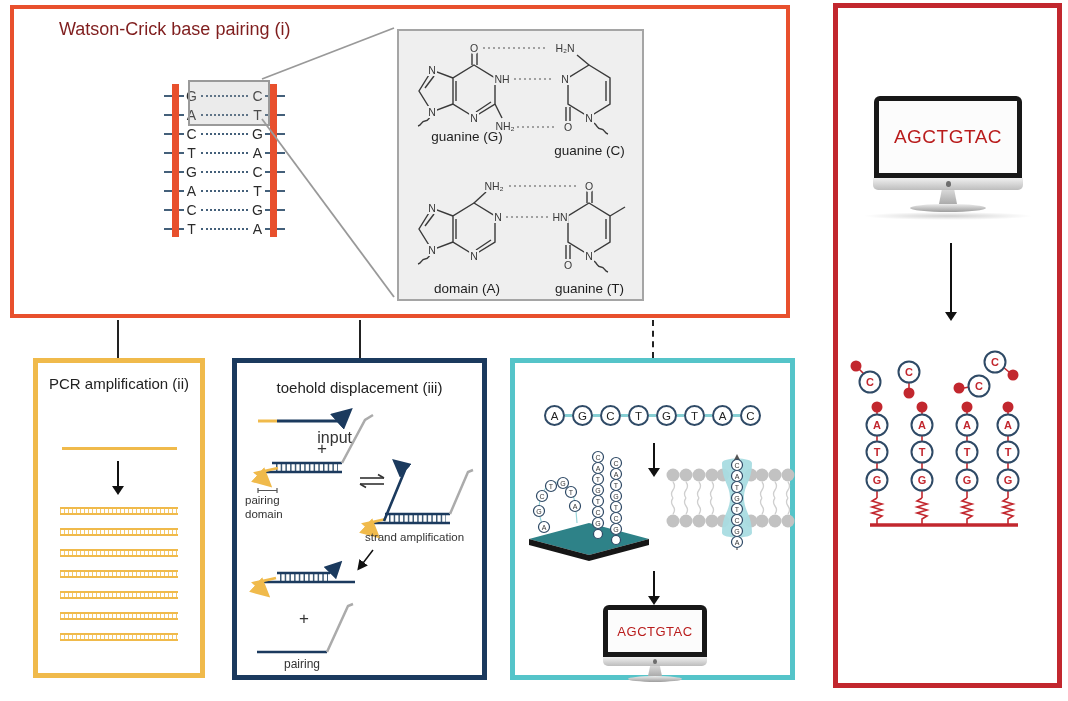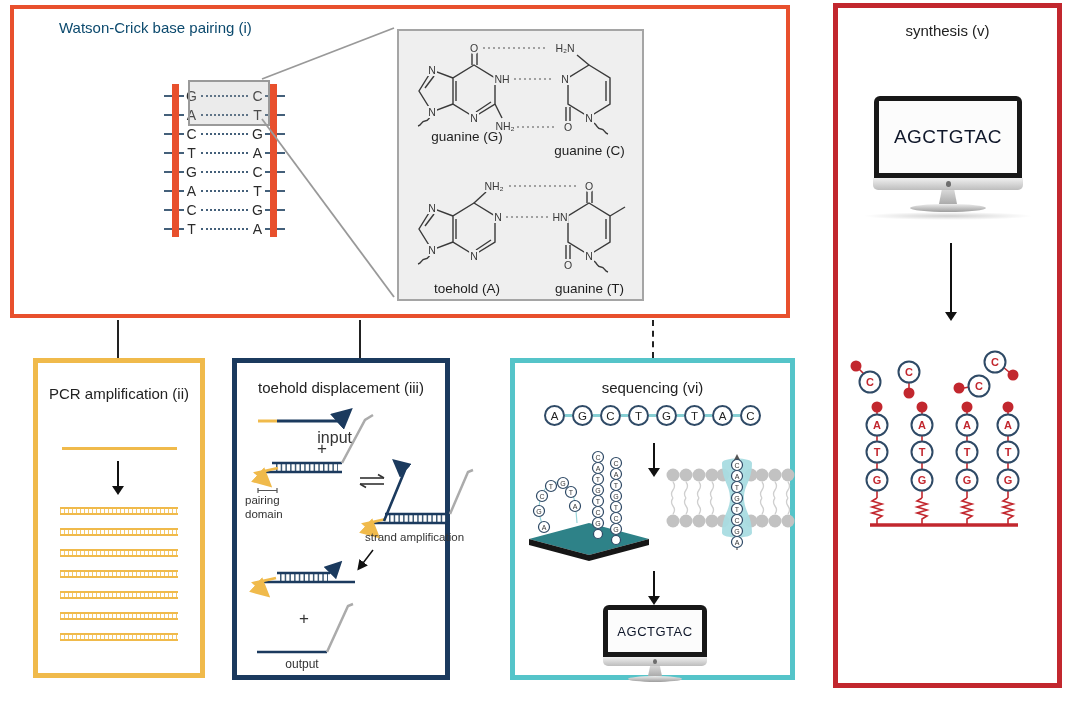--- a/index.html
+++ b/index.html
@@ -35,41 +35,41 @@
   .chain{position:absolute;left:0;right:0;display:flex;justify-content:center;align-items:center}
   .seq-circle{width:21px;height:21px;border:2px solid #2F4A66;border-radius:50%;background:#fff;
        display:flex;align-items:center;justify-content:center;font-size:11.5px;color:#222;box-sizing:border-box}
   .seq-link{width:7px;height:2.5px;background:#86CFD4}
   .mini{fill:#fff;stroke:#2F4A66;stroke-width:1.2}
   .mini-t{font-size:7px;fill:#333;text-anchor:middle;font-family:"Liberation Sans",sans-serif}
   .tealline{stroke:#9AD6DA;stroke-width:1.2;fill:none}
   
   .monitor{position:absolute;display:flex;flex-direction:column;align-items:center}
   .screen-wrap{background:#181818;border-radius:6px 6px 0 0;padding:5px;box-sizing:content-box}
-  .screen{background:#fcfcfc;display:flex;align-items:center;justify-content:center;color:#0f172a;letter-spacing:.5px}
+  .screen{background:#fcfcfc;display:flex;align-items:center;justify-content:center;color:#b91c1c;letter-spacing:.5px}
   .chin{background:linear-gradient(#f0f0f0,#bdbdbd);border-radius:0 0 5px 5px;display:flex;align-items:center;justify-content:center}
   .apple{width:5px;height:6px;background:#6e6e6e;border-radius:50% 50% 45% 45%}
   .neck{background:linear-gradient(#d8d8d8,#ababab);clip-path:polygon(15% 0,85% 0,100% 100%,0 100%)}
   .mbase{background:linear-gradient(#ececec,#9d9d9d);border-radius:50%}
   .mshadow{height:8px;background:radial-gradient(ellipse at center,rgba(0,0,0,.18),transparent 70%)}
   
   .syn-line{stroke:#C2272E;stroke-width:1.6;fill:none}
   .syn-circ{fill:#fff;stroke:#2F4A66;stroke-width:2}
   .syn-t{font-size:11px;font-weight:bold;fill:#C2272E;text-anchor:middle;font-family:"Liberation Sans",sans-serif}
   .syn-dot{fill:#C2272E}
 </style>
 </head>
 <body>
 
 <div class="connector" style="left:117px"></div>
 <div class="connector" style="left:359px"></div>
 <div class="connector dashed" style="left:652px"></div>
 
 <div class="box" style="left:10px;top:5px;width:780px;height:313px;border-width:4px;border-color:#E8502D">
-  <div class="lbl" style="left:45px;top:10px;font-size:15px;color:#0c4a6e">Watson-Crick base pairing (i)</div>
+  <div class="lbl" style="left:45px;top:10px;font-size:18px;color:#7f1d1d">Watson-Crick base pairing (i)</div>
 
   <svg style="position:absolute;left:0;top:0;z-index:2" width="772" height="305" viewBox="0 0 772 305">
     <line x1="248" y1="70" x2="380" y2="19" stroke="#999" stroke-width="1.8"></line>
     <line x1="248" y1="110" x2="380" y2="288" stroke="#999" stroke-width="1.8"></line>
   </svg>
 
   <div style="position:absolute;left:158px;top:73px;width:105px;height:160px">
     <div class="bp-row" style="top:4px">
         <span class="tick"></span>
         <span class="bp">G</span>
@@ -187,39 +187,39 @@
       <text class="atom" x="95" y="17">NH₂</text>
       <text class="atom" x="99" y="48">N</text>
       <text class="atom" x="33" y="39">N</text>
       <text class="atom" x="33" y="81">N</text>
       <text class="atom" x="75" y="87">N</text>
       <text class="atom" x="190" y="17">O</text>
       <text class="atom" x="161" y="48">HN</text>
       <text class="atom" x="169" y="96">O</text>
       <text class="atom" x="190" y="87">N</text>
     </svg>
-    <div class="chem-lbl" style="left:8px;top:250px;width:120px">toehold (A)</div>
+    <div class="chem-lbl" style="left:8px;top:250px;width:120px">domain (A)</div>
     <div class="chem-lbl" style="left:138px;top:250px;width:105px">guanine (T)</div>
   </div>
 </div>
 
 <div class="box" style="left:33px;top:358px;width:172px;height:320px;border-width:5px;border-color:#F0BA4B">
-  <div class="btitle" style="top:22px">PCR amplification (ii)</div>
+  <div class="btitle" style="top:12px">PCR amplification (ii)</div>
   <div class="sstrand" style="left:24px;top:84px;width:115px"></div>
   <div class="varrow" style="left:79px;top:98px;height:26px"></div>
   <div class="dstrand" style="left:22px;top:144px;width:118px"></div>
   <div class="dstrand" style="left:22px;top:165px;width:118px"></div>
   <div class="dstrand" style="left:22px;top:186px;width:118px"></div>
   <div class="dstrand" style="left:22px;top:207px;width:118px"></div>
   <div class="dstrand" style="left:22px;top:228px;width:118px"></div>
   <div class="dstrand" style="left:22px;top:249px;width:118px"></div>
   <div class="dstrand" style="left:22px;top:270px;width:118px"></div>
 </div>
 
-<div class="box" style="left:232px;top:358px;width:218px;height:322px;border-width:5px;border-color:#1B3A5E">
+<div class="box" style="left:232px;top:358px;width:255px;height:322px;border-width:5px;border-color:#1B3A5E">
   <div class="btitle" style="top:16px">toehold displacement (iii)</div>
   <svg style="position:absolute;left:0;top:0" width="245" height="312" viewBox="0 0 245 312">
     <defs>
       <marker id="ay" markerWidth="7" markerHeight="7" refX="4" refY="3.5" orient="auto">
           <path d="M0,0 L7,3.5 L0,7 Z" fill="#F0BA4B"></path>
         </marker>
       <marker id="an" markerWidth="7" markerHeight="7" refX="4" refY="3.5" orient="auto">
           <path d="M0,0 L7,3.5 L0,7 Z" fill="#1B3A5E"></path>
         </marker>
       <marker id="ab" markerWidth="7" markerHeight="7" refX="4" refY="3.5" orient="auto">
@@ -259,25 +259,24 @@
     <polyline points="39,215 17,220 27,229" fill="none" stroke="#F0BA4B" stroke-width="2.8" marker-end="url(#ay)"></polyline>
 
     <line x1="20" y1="289" x2="90" y2="289" stroke="#1B3A5E" stroke-width="2.5"></line>
     <polyline points="90,289 111,243 116,241" fill="none" stroke="#ABABAB" stroke-width="2.5"></polyline>
   </svg>
   <div class="lbl" style="left:55px;top:66px;width:60px;text-align:right;font-size:16px">input</div>
   <div class="lbl" style="left:70px;top:76px;width:30px;text-align:center;font-size:17px">+</div>
   <div class="lbl" style="left:8px;top:131px;width:62px;font-size:11.5px;line-height:1.2">pairing domain</div>
   <div class="lbl" style="left:115px;top:168px;width:125px;text-align:center;font-size:11.5px">strand amplification</div>
   <div class="lbl" style="left:52px;top:246px;width:30px;text-align:center;font-size:17px">+</div>
-  <div class="lbl" style="left:38px;top:294px;width:54px;text-align:center;font-size:12px">output</div>
+  <div class="lbl" style="left:38px;top:294px;width:54px;text-align:center;font-size:12px">pairing</div>
 </div>
 
 <div class="box" style="left:510px;top:358px;width:285px;height:322px;border-width:5px;border-color:#55C4C9">
-  <div class="btitle" style="top:16px">sequencing (vi)</div>
   <div class="chain" style="top:42px">
     <span class="seq-circle">A</span>
       <span class="seq-link"></span>
     <span class="seq-circle">G</span>
       <span class="seq-link"></span>
     <span class="seq-circle">C</span>
       <span class="seq-link"></span>
     <span class="seq-circle">T</span>
       <span class="seq-link"></span>
     <span class="seq-circle">G</span>
@@ -415,21 +414,20 @@
     </div>
     <div class="chin" style="width:104px;height:9px">
         <span class="apple" style="width:4px;height:5px"></span>
       </div>
     <div class="neck" style="width:14px;height:10px"></div>
     <div class="mbase" style="width:54px;height:6px"></div>
   </div>
 </div>
 
 <div class="box" style="left:833px;top:3px;width:229px;height:685px;border-width:5px;border-color:#C2272E">
-  <div class="btitle" style="top:14px">synthesis (v)</div>
   <div class="monitor" style="left:35px;top:88px;width:150px">
     <div class="screen-wrap" style="width:138px">
       <div class="screen" style="width:138px;height:72px;font-size:19px">AGCTGTAC</div>
     </div>
     <div class="chin" style="width:150px;height:12px">
         <span class="apple"></span>
       </div>
     <div class="neck" style="width:18px;height:14px"></div>
     <div class="mbase" style="width:76px;height:8px"></div>
     <div class="mshadow" style="width:170px"></div>

